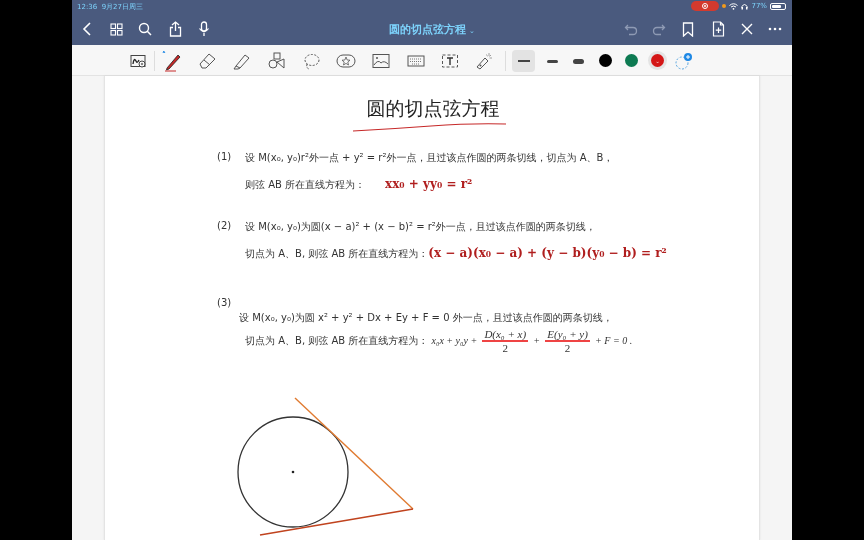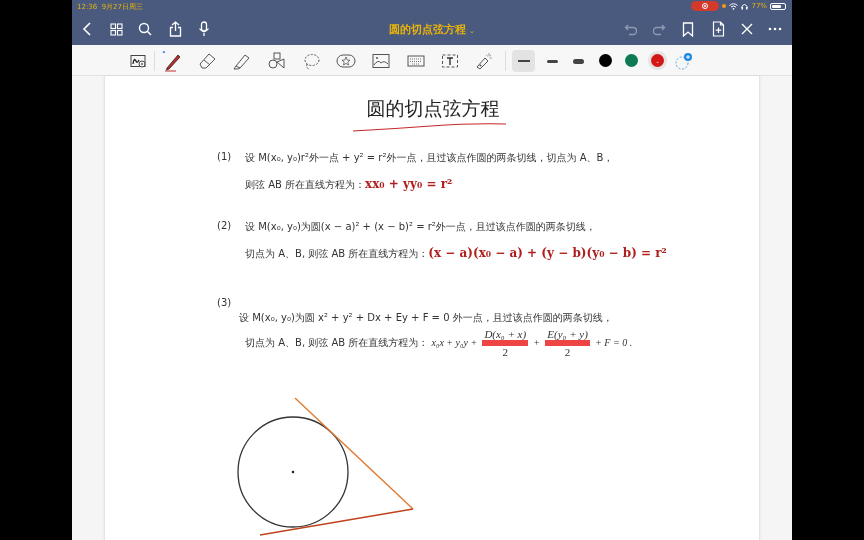--- a/index.html
+++ b/index.html
@@ -1,19 +1,19 @@
 <!DOCTYPE html>
 <html><head>
 <meta charset="utf-8">
 <style>
   * { box-sizing: border-box; margin: 0; padding: 0; }
   html, body { width: 864px; height: 540px; overflow: hidden; background: #000; }
   body { font-family: "DejaVu Sans", sans-serif; position: relative; }
   .screen { position: absolute; left: 72px; top: 0; width: 720px; height: 540px; background: #f5f5f5; overflow: hidden; }
-  .topbar { position: absolute; left: 0; top: 0; width: 720px; height: 45px; background: #4a5a7e; color: #eab308; }
+  .topbar { position: absolute; left: 0; top: 0; width: 720px; height: 45px; background: #4a5a7e; color: #7dd3fc; }
   .status { position: absolute; left: 0; top: 0; width: 720px; height: 13px; font-size: 7px; }
   .status .time { position: absolute; left: 5px; top: 2px; }
   .status .right { position: absolute; right: 6px; top: 1px; display: flex; align-items: center; gap: 3px; }
   .rec { width: 28px; height: 10px; border-radius: 5px; background: #d33a2e; display: flex; align-items: center; justify-content: center; }
   .rec span { width: 6px; height: 6px; border-radius: 50%; border: 1.2px solid #fff; display: flex; align-items: center; justify-content: center; }
   .rec span::after { content: ""; width: 2px; height: 2px; background: #fff; border-radius: 50%; }
   .dot-orange { width: 4px; height: 4px; border-radius: 50%; background: #f29a1a; }
   .battery { width: 16px; height: 7px; border: 1px solid #fff; border-radius: 2px; padding: 1px; }
   .battery div { width: 77%; height: 100%; background: #fff; border-radius: 1px; }
   .navrow { position: absolute; left: 0; top: 13px; width: 596px; height: 32px; }
@@ -23,21 +23,21 @@
   .toolbar { position: absolute; left: 0; top: 45px; width: 720px; height: 31px; background: #f7f7f7; border-bottom: 1px solid #e3e3e3; }
   .tool { position: absolute; top: 6px; width: 20px; height: 20px; display: flex; align-items: center; justify-content: center; }
   .sep { position: absolute; top: 6px; width: 1px; height: 20px; background: #ddd; }
   .swatch { position: absolute; top: 9px; width: 13px; height: 13px; border-radius: 50%; }
   .page { position: absolute; left: 32px; top: 76px; width: 656px; height: 464px; background: #fff; border-left: 1px solid #e4e4e4; border-right: 1px solid #e4e4e4; box-shadow: 0 0 2px rgba(0,0,0,.08); }
   .title { position: absolute; left: 0; width: 656px; top: 20px; text-align: center; font-size: 19px; color: #222; font-family: "DejaVu Serif", serif; }
   .line { position: absolute; font-size: 10px; color: #333; white-space: nowrap; }
   .math { font-family: Liberation Serif, serif; font-style: italic; }
   .red { color: #b01e1e; font-weight: bold; font-family: "DejaVu Serif", serif; }
   .frac { display: inline-block; vertical-align: middle; text-align: center; font-family: "Liberation Serif", serif; font-style: italic; font-size: 11px; margin: 0 2px; }
-  .frac .num { display: block; border-bottom: 6px solid #ef4444; padding: 0 2px; }
+  .frac .num { display: block; border-bottom: 2px solid #ef4444; padding: 0 2px; }
   .frac .den { display: block; font-style: normal; }
 </style>
 </head>
 <body>
 
 <div class="screen">
   <div class="topbar">
     <div class="status">
       <span class="time"><span>12:36</span>&nbsp;&nbsp;<span>9月27日周三</span></span>
       <div class="right">
@@ -227,21 +227,21 @@
 
   <div class="page">
     <div class="title">圆的切点弦方程</div>
     <svg style="position:absolute;left:246px;top:46px;" width="160" height="12" viewBox="0 0 160 12">
       <path d="M2 9 Q40 7 80 4 Q120 1 155 2" stroke="#c62828" fill="none" stroke-width="1.2"></path>
     </svg>
 
     <div class="line" style="left:112px;top:75px;">(1)</div>
     <div class="line" style="left:140px;top:75px;">设 M(x₀, y₀)r²外一点 + y² = r²外一点，且过该点作圆的两条切线，切点为 A、B，</div>
     <div class="line" style="left:140px;top:101px;">
-      <span>则弦 AB 所在直线方程为：</span><span class="red" style="font-size:12px;">xx₀ + yy₀ = r²</span>
+      <span>则弦 AB 所在直线方程为：</span><span class="red" style="font-size:12px;margin-left:20px;">xx₀ + yy₀ = r²</span>
     </div>
 
     <div class="line" style="left:112px;top:144px;">(2)</div>
     <div class="line" style="left:140px;top:144px;">设 M(x₀, y₀)为圆(x − a)² + (x − b)² = r²外一点，且过该点作圆的两条切线，</div>
     <div class="line" style="left:140px;top:170px;">
       <span>切点为 A、B, 则弦 AB 所在直线方程为：</span><span class="red" style="font-size:12px;">(x − a)(x₀ − a) + (y − b)(y₀ − b) = r²</span>
     </div>
 
     <div class="line" style="left:112px;top:221px;">(3)</div>
     <div class="line" style="left:134px;top:235px;">设 M(x₀, y₀)为圆 x² + y² + Dx + Ey + F = 0 外一点，且过该点作圆的两条切线，</div>

